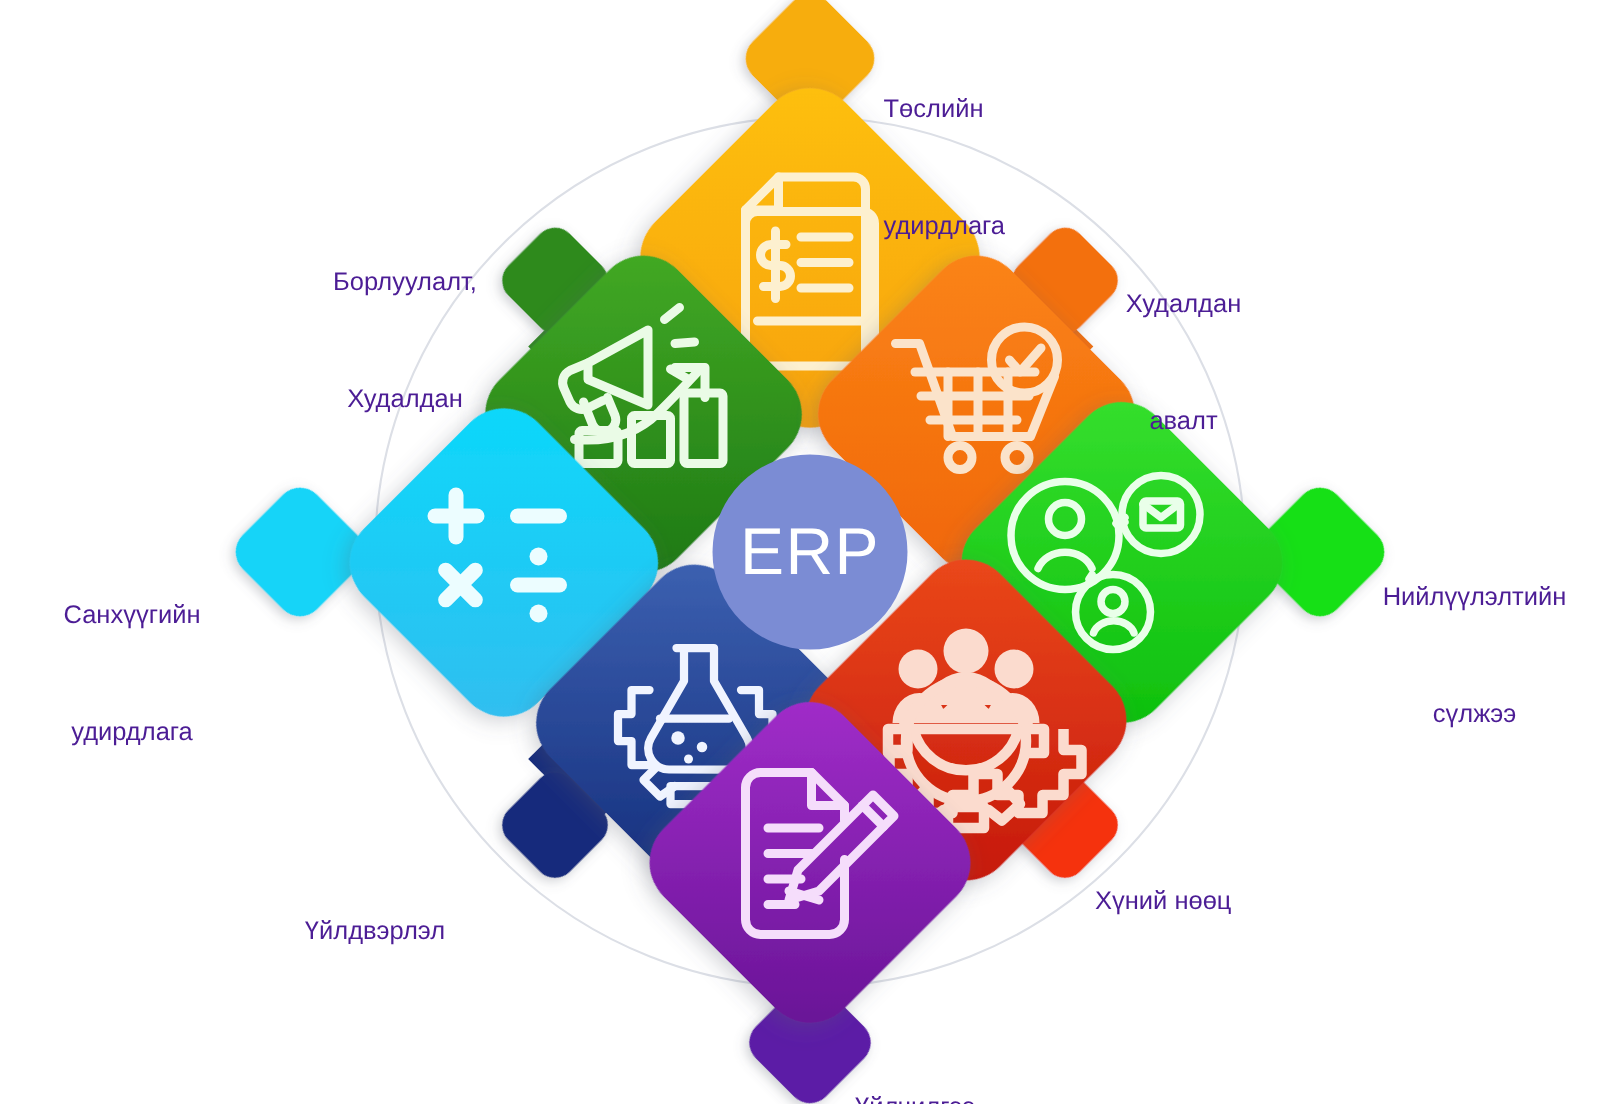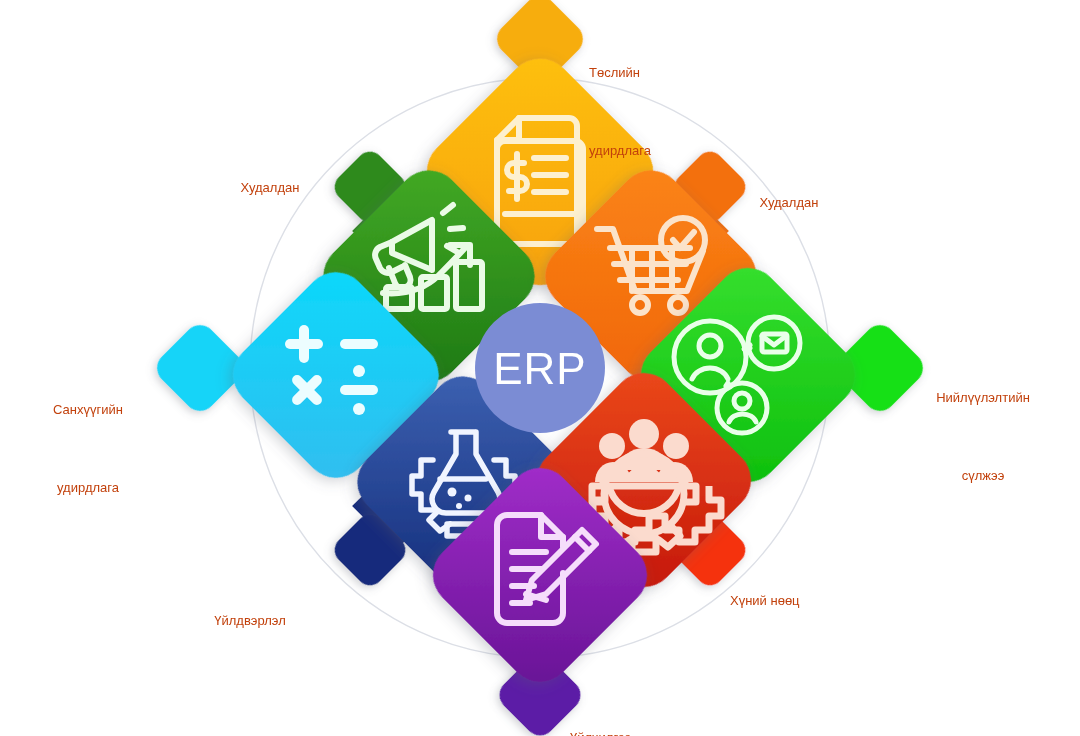--- a/index.html
+++ b/index.html
@@ -1,20 +1,20 @@
 <!DOCTYPE html>
 <html><head>
 <meta charset="utf-8">
 <style>
   html,body{margin:0;padding:0;background:#ffffff;}
   body{width:1080px;height:736px;overflow:hidden;
        font-family:"Liberation Sans","DejaVu Sans",sans-serif;}
   #stage{position:relative;width:1080px;height:736px;background:#fff;}
   svg#diagram{position:absolute;left:0;top:0;width:1080px;height:736px;display:block;}
-  .lbl{position:absolute;color:#c2410c;font-size:13px;line-height:26px;
+  .lbl{position:absolute;color:#4c1d95;font-size:17px;line-height:26px;
        font-family:"Liberation Sans","DejaVu Sans",sans-serif;white-space:pre;}
   .lbl.c{text-align:center;}
   .lbl.r{text-align:center;}
   .lbl.l{text-align:left;}
 </style>
 </head>
 <body>
 
 <div id="stage">
 
@@ -236,25 +236,27 @@
     <text x="540" y="368" text-anchor="middle" dominant-baseline="central" font-family="Liberation Sans, DejaVu Sans, sans-serif" font-size="44" letter-spacing="1" fill="#ffffff">ERP</text>
   </g>
 </svg>
 
 <div class="lbl l" style="left:589px; top:8px; width:220px;">
   <div>Төслийн</div>
   <div>удирдлага</div>
 </div>
 
 <div class="lbl c" style="left:185px; top:123px; width:170px;">
+  <div>Борлуулалт,</div>
   <div>Худалдан</div>
 </div>
 
 <div class="lbl c" style="left:709px; top:138px; width:160px;">
   <div>Худалдан</div>
+  <div>авалт</div>
 </div>
 
 <div class="lbl c" style="left:8px; top:345px; width:160px;">
   <div>Санхүүгийн</div>
   <div>удирдлага</div>
 </div>
 
 <div class="lbl c" style="left:890px; top:333px; width:186px;">
   <div>Нийлүүлэлтийн</div>
   <div>сүлжээ</div>

